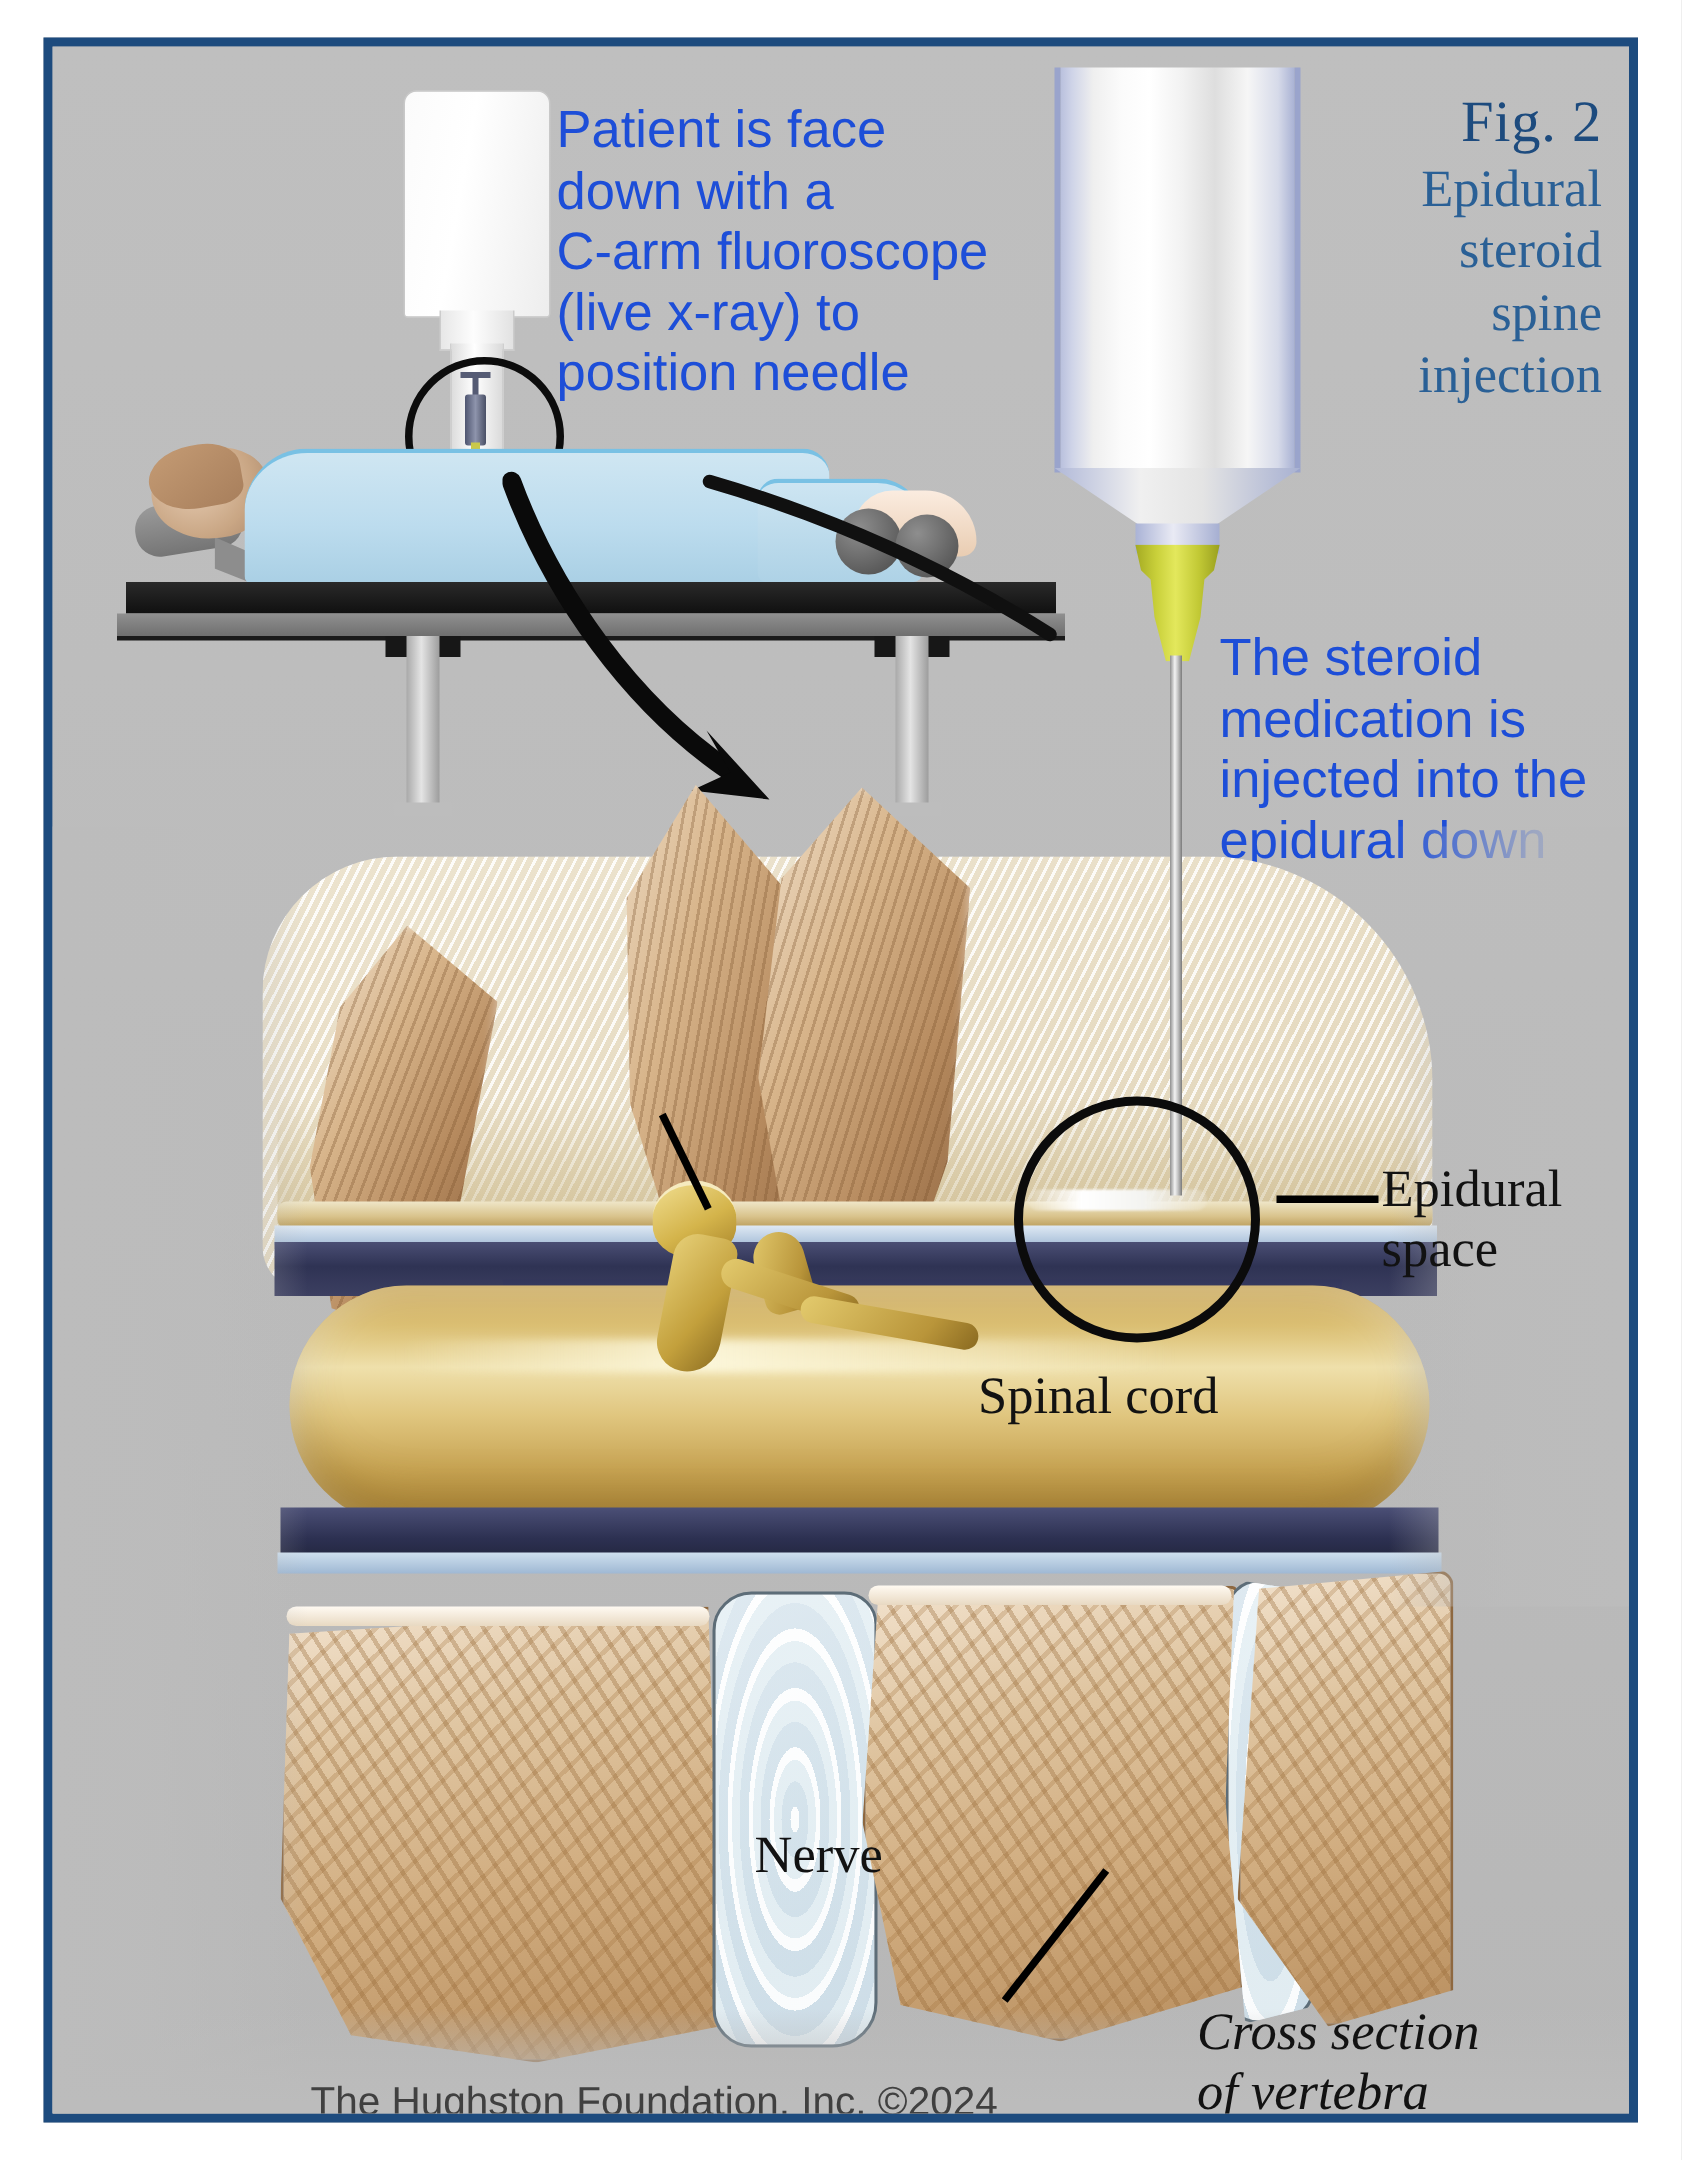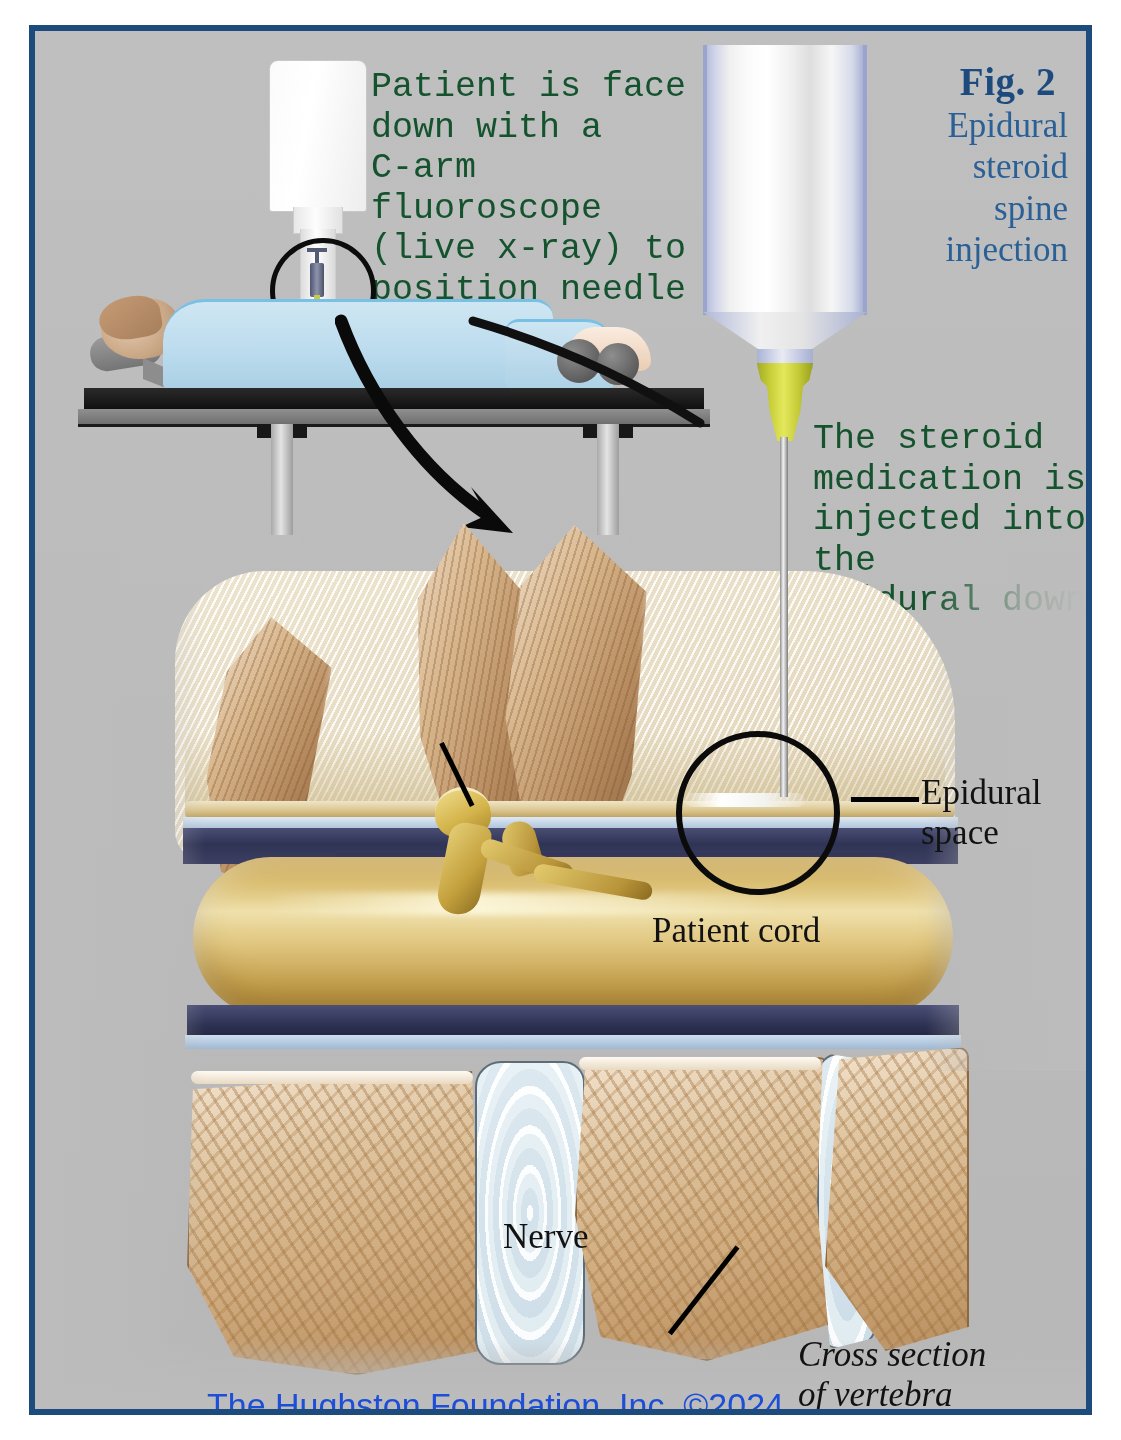--- a/index.html
+++ b/index.html
@@ -15,47 +15,47 @@
     background:#bcbcbc;
     box-sizing:border-box;
     overflow:hidden;
   }
   #plate{
     position:absolute; inset:0;
     background:linear-gradient(180deg,#bfbfbf 0%, #bcbcbc 45%, #b7b7b7 100%);
   }
 
   
-  .txt{position:absolute; color:#14532d; line-height:1.16;
-       font-family:Liberation Mono, monospace; white-space:pre-line;}
+  .txt{position:absolute; color:#1d4ed8; line-height:1.16;
+       font-family:Liberation Sans, sans-serif; white-space:pre-line;}
 
   #fig-number{
-    position:absolute; right:30px; top:28px;
-    font-size:39px; font-weight:bold; color:#1d4b7e;
+    position:absolute; right:18px; top:28px;
+    font-size:39px; font-weight:normal; color:#1d4b7e;
     letter-spacing:.5px; text-align:right;
     font-family:"Liberation Serif", serif;
   }
   #fig-subtitle{
     position:absolute; right:18px; top:74px; width:300px;
     font-size:35px; color:#2a6096; text-align:right; line-height:1.18;
     font-family:"Liberation Serif", serif; white-space:pre-line;
   }
 
   #note-patient{ left:336px; top:36px; width:350px; font-size:35px; }
   #note-steroid{ left:778px; top:388px; width:300px; font-size:35px; }
 
   .anat-label{position:absolute;color:#121212;font-size:35px;line-height:1.13;
               font-family:"Liberation Serif", serif; white-space:pre-line;}
   #label-nerve-root   { left:306px; top:663px;  width:160px; }
   #label-epidural     { left:886px; top:742px;  width:190px; }
   #label-spinal-cord  { left:617px; top:880px;  }
   #label-disc         { left:468px; top:1186px; }
   #label-cross-section{ left:763px; top:1304px; width:250px;font-style:italic;}
 
-  #credit{ left:172px; top:1355px; font-size:34px; color:#1d4ed8;
+  #credit{ left:172px; top:1355px; font-size:27px; color:#404040;
            font-family:"Liberation Sans", sans-serif; }
 
   
   .leader{position:absolute;background:#000;}
   #leader-epidural{ left:816px; top:766px; width:68px; height:5px;}
   #leader-nerve{ left:404px; top:712px; width:5px; height:70px;
                  transform:rotate(-26deg); transform-origin:top center;}
   #leader-cross{ left:700px; top:1216px; width:5px; height:110px;
                  transform:rotate(38deg); transform-origin:top center;}
 
@@ -469,19 +469,19 @@
   <div id="vignette-left"></div>
   <div id="vignette-right"></div>
   <div id="vignette-bottom"></div>
 
   <div class="leader" id="leader-epidural"></div>
   <div class="leader" id="leader-nerve"></div>
   <div class="leader" id="leader-cross"></div>
 
   <div class="anat-label" id="label-epidural">Epidural
 space</div>
-  <div class="anat-label" id="label-spinal-cord">Patient cord</div>
+  <div class="anat-label" id="label-spinal-cord">Spinal cord</div>
   <div class="anat-label" id="label-disc">Nerve</div>
   <div class="anat-label" id="label-cross-section">Cross section
 of vertebra</div>
 
   <div class="txt" id="credit">The Hughston Foundation, Inc. ©2024</div>
 </div>
 
 </body></html>

